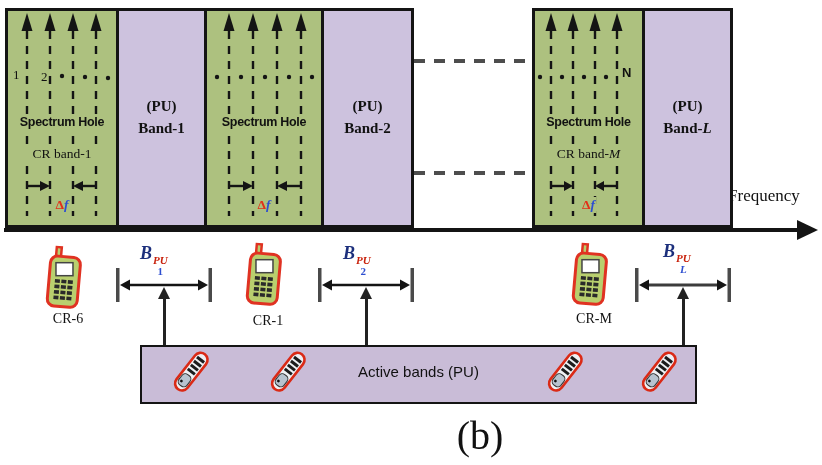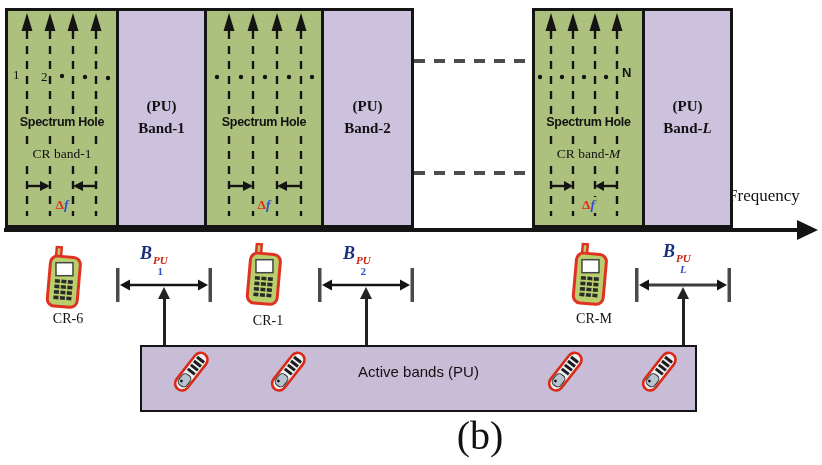--- a/index.html
+++ b/index.html
@@ -46,21 +46,21 @@
          font-size:18px;color:#1c2f7c;}
   .bstack{display:inline-flex;flex-direction:column;line-height:1;margin-left:1px;
           vertical-align:-5px;font-family:"Liberation Serif",serif;font-size:11px;font-weight:bold;align-items:center;}
   .bsup{color:#c8200a;font-style:italic;}
   .bsub{color:#2e4fd0;}
   .connector-line{width:3px;background:#222;}
   .connector-head{width:0;height:0;border-left:6px solid transparent;
                   border-right:6px solid transparent;border-bottom:12px solid #222;}
 
   
-  #active-box{left:140px;top:345px;width:557px;height:67px;background:#c9bcd7;
+  #active-box{left:140px;top:345px;width:557px;height:59px;background:#c9bcd7;
               border:2.5px solid #141414;box-sizing:border-box;}
   #active-box-label{position:absolute;left:0;right:0;top:16px;text-align:center;font-size:15px;}
   .flip{position:absolute;top:1px;}
 
   
   #caption{left:428px;top:412px;width:104px;text-align:center;
            font-family:"Liberation Serif",serif;font-size:40px;}
 </style>
 </head>
 <body>

